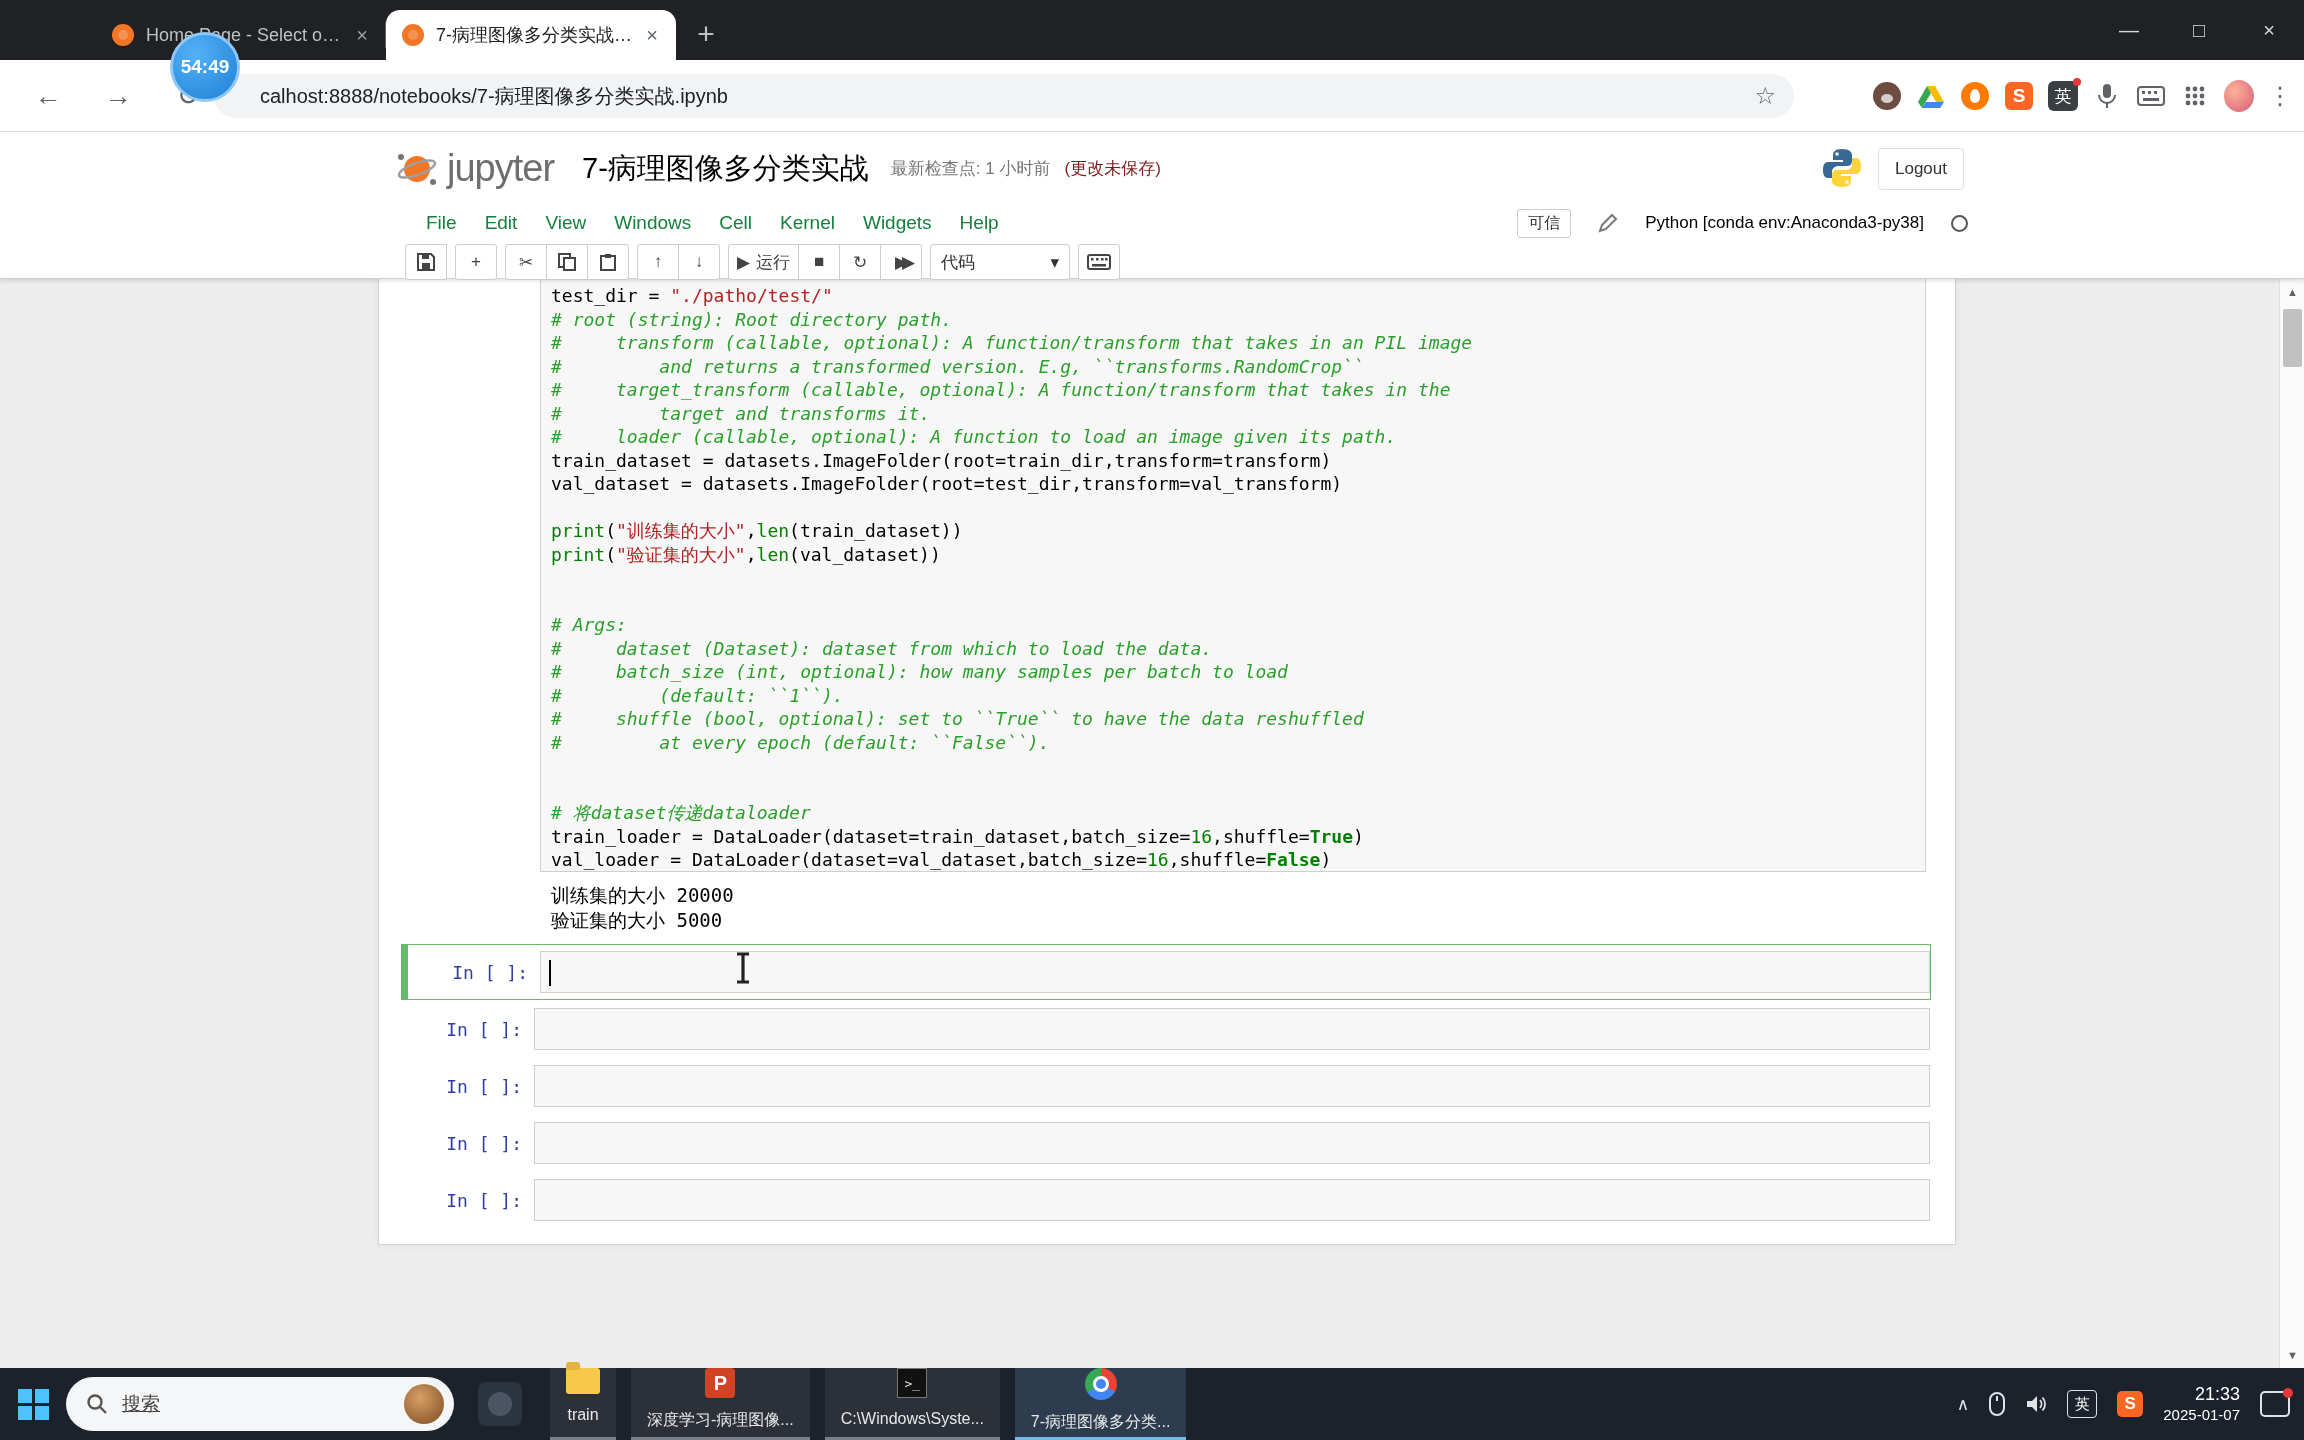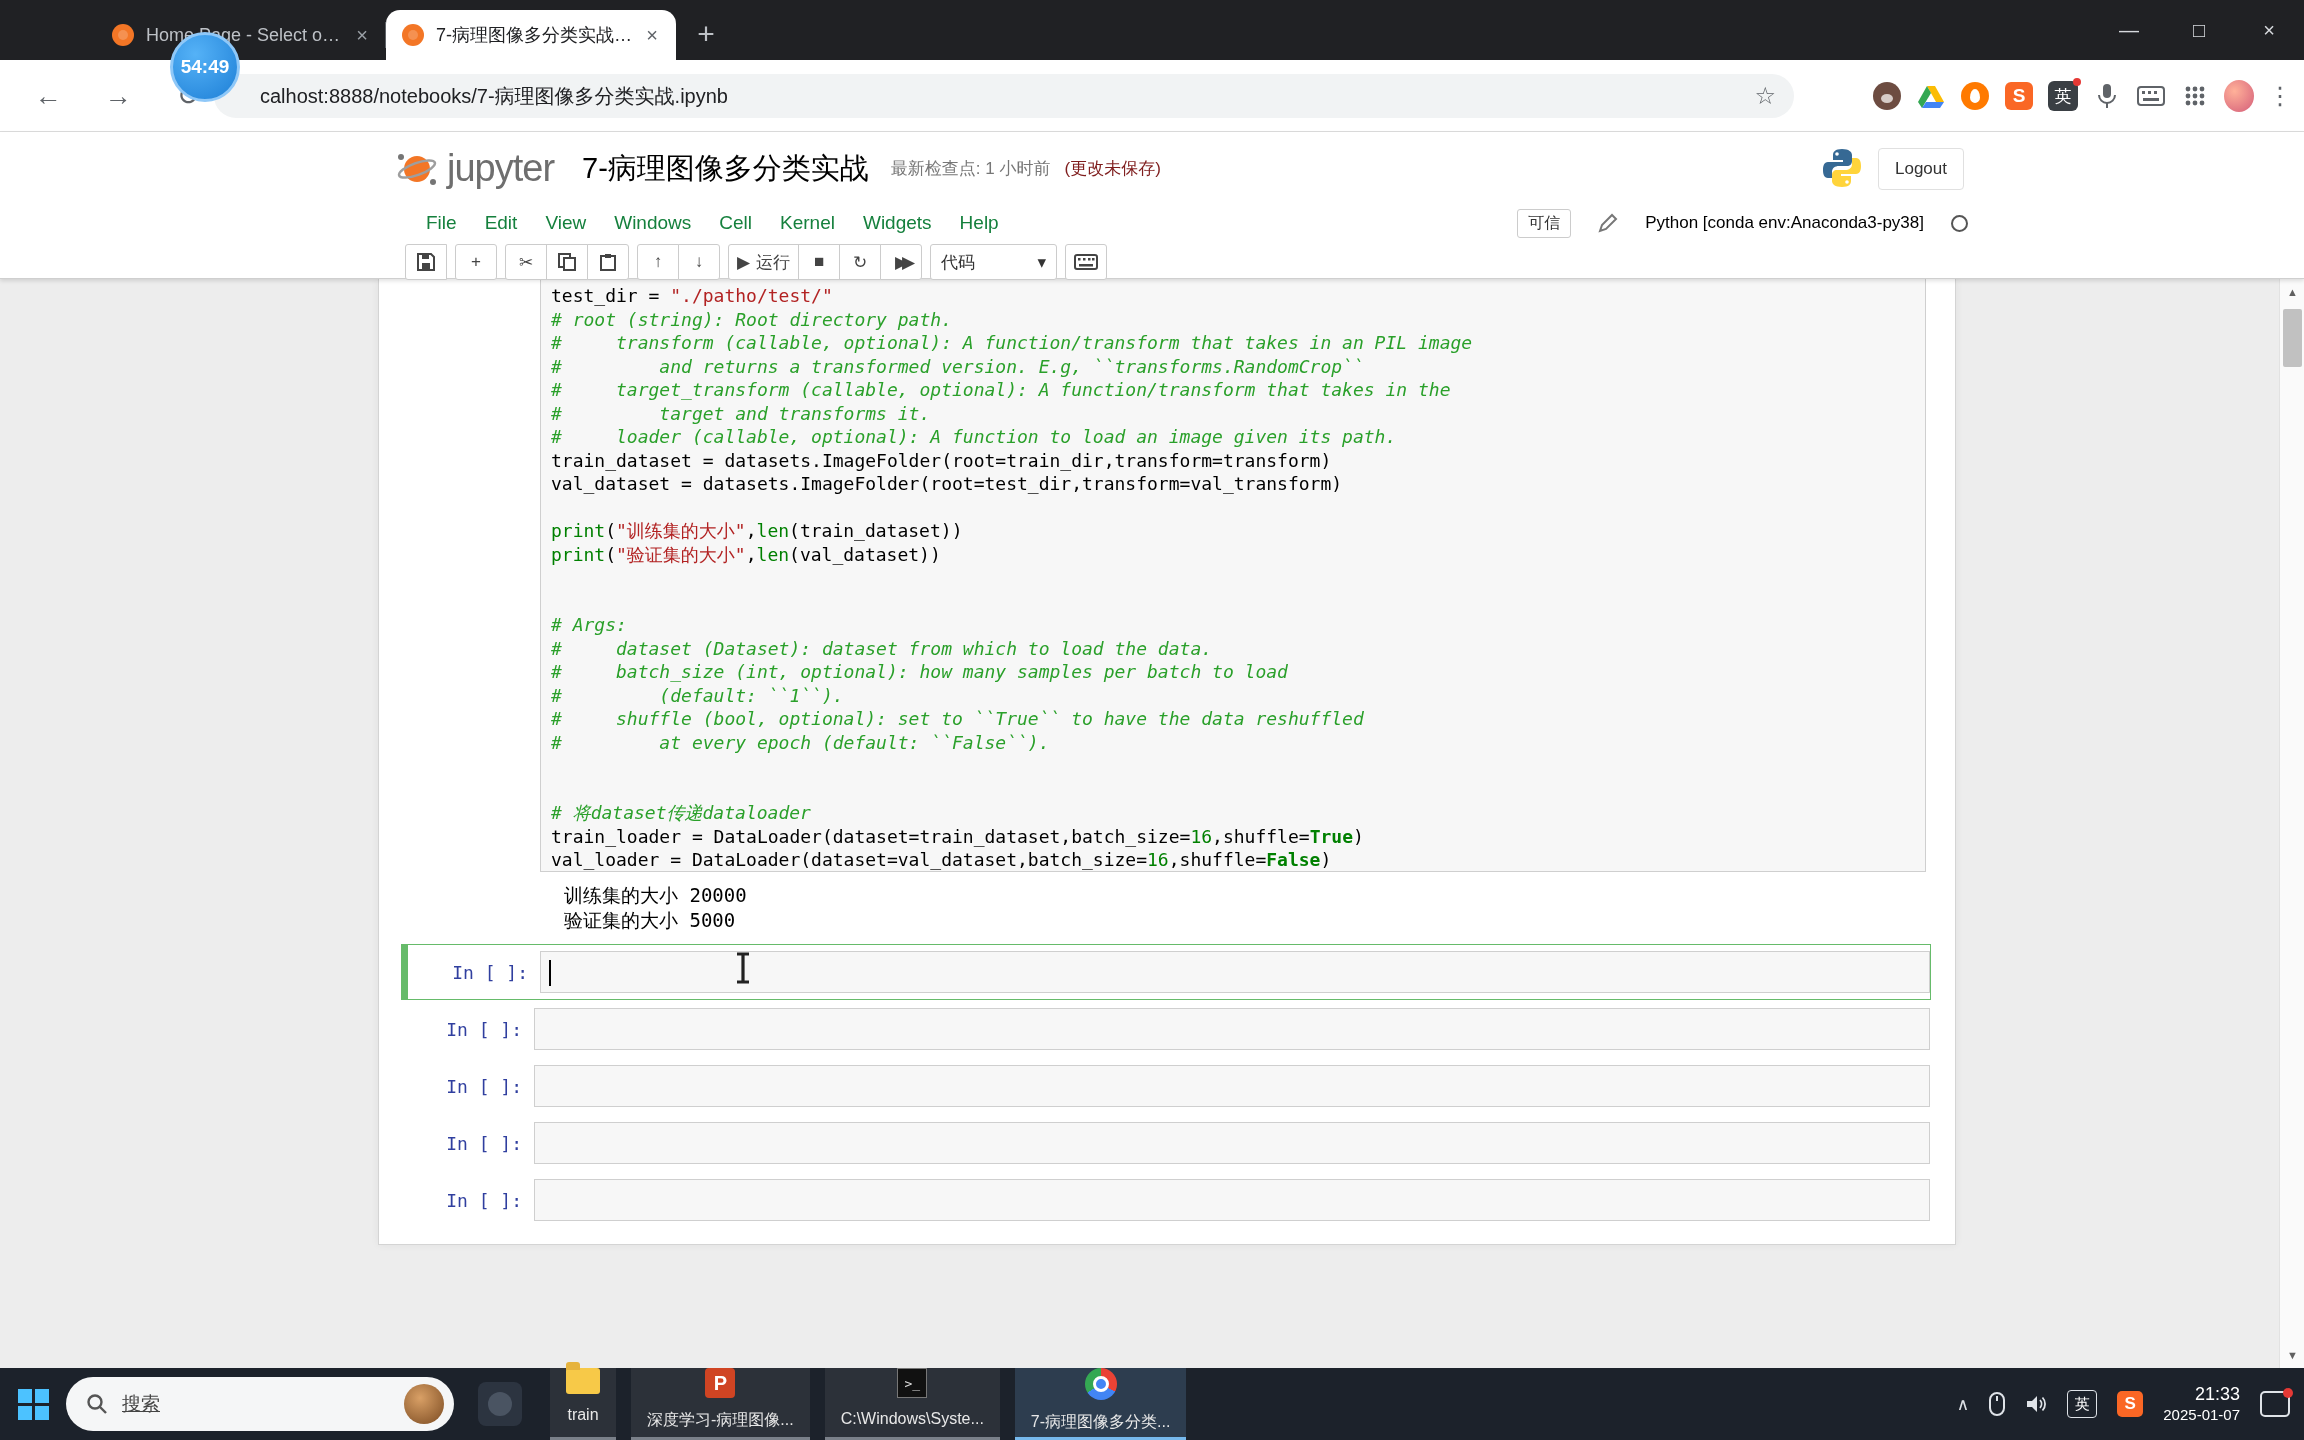--- a/index.html
+++ b/index.html
@@ -59,33 +59,33 @@
   .kcircle { width:17px; height:17px; border:2px solid #555; border-radius:50%; }
   .toolrow { position:relative; height:38px; display:flex; align-items:center; padding-left:405px; gap:8px; margin-top:2px; }
   .tgroup { display:flex; }
   .tbtn { min-width:42px; height:36px; background:#fff; border:1px solid #ccc; display:flex; align-items:center; justify-content:center; color:#444; font-size:17px; gap:6px; padding:0 8px; }
   .tbtn + .tbtn { margin-left:-1px; }
   .tgroup:first-child .tbtn:first-child, .tbtn:first-child { border-radius:3px 0 0 3px; }
   .tbtn:last-child { border-radius:0 3px 3px 0; }
   .tbtn.single { border-radius:3px; }
   .runlabel { font-size:17px; }
   .ff { letter-spacing:-6px; padding-right:6px; }
-  .cellselect { width:127px; height:36px; border:1px solid #ccc; border-radius:3px; background:#fff; display:flex; align-items:center; justify-content:space-between; padding:0 10px; font-size:17px; color:#333; }
+  .cellselect { width:140px; height:36px; border:1px solid #ccc; border-radius:3px; background:#fff; display:flex; align-items:center; justify-content:space-between; padding:0 10px; font-size:17px; color:#333; }
 
   
   .site { position:absolute; left:0; top:279px; width:2304px; height:1089px; background:#ededed; }
   .nbcontainer { position:absolute; left:378px; top:0; width:1578px; height:966px; background:#fff; border-left:1px solid #d4d4d4; border-right:1px solid #d4d4d4; border-bottom:1px solid #d4d4d4; box-shadow:0 0 8px rgba(0,0,0,.06); }
   .codebox { position:absolute; left:161px; top:-1px; width:1386px; height:594px; background:#f7f7f7; border:1px solid #cfcfcf; padding:5px 10px; overflow:hidden; }
   .cm-line { font-family:"DejaVu Sans Mono", monospace; font-size:18px; line-height:23.5px; white-space:pre; color:#000; }
   .tok-c { color:#2aa02a; font-style:italic; }
   .tok-s { color:#b22222; }
   .tok-b { color:#008000; }
   .tok-n { color:#008000; }
   .tok-k { color:#008000; font-weight:bold; }
-  .outline1, .outline2 { position:absolute; left:185px; font-family:"DejaVu Sans Mono", monospace; font-size:19px; color:#000; }
+  .outline1, .outline2 { position:absolute; left:172px; font-family:"DejaVu Sans Mono", monospace; font-size:19px; color:#000; }
   .outline1 { top:604px; } .outline2 { top:629px; }
   .cellrow { position:absolute; left:22px; right:24px; height:56px; display:flex; align-items:center; border:1px solid transparent; }
   .cellrow .prompt { width:132px; text-align:right; padding-right:12px; font-family:"DejaVu Sans Mono", monospace; font-size:18px; color:#303f9f; }
   .cellrow .inputbox { flex:1; height:42px; background:#f7f7f7; border:1px solid #cfcfcf; position:relative; }
   .cellrow.selected { border-color:#66bb6a; border-left:7px solid #66bb6a; }
   .caret { position:absolute; left:8px; top:8px; width:2px; height:26px; background:#000; }
 
   
   .sbar { position:absolute; right:0; top:0; width:25px; height:1089px; background:#fafafa; border-left:1px solid #e2e2e2; }
   .sarrow { position:absolute; left:0; width:25px; height:26px; display:flex; align-items:center; justify-content:center; font-size:11px; color:#606060; }

